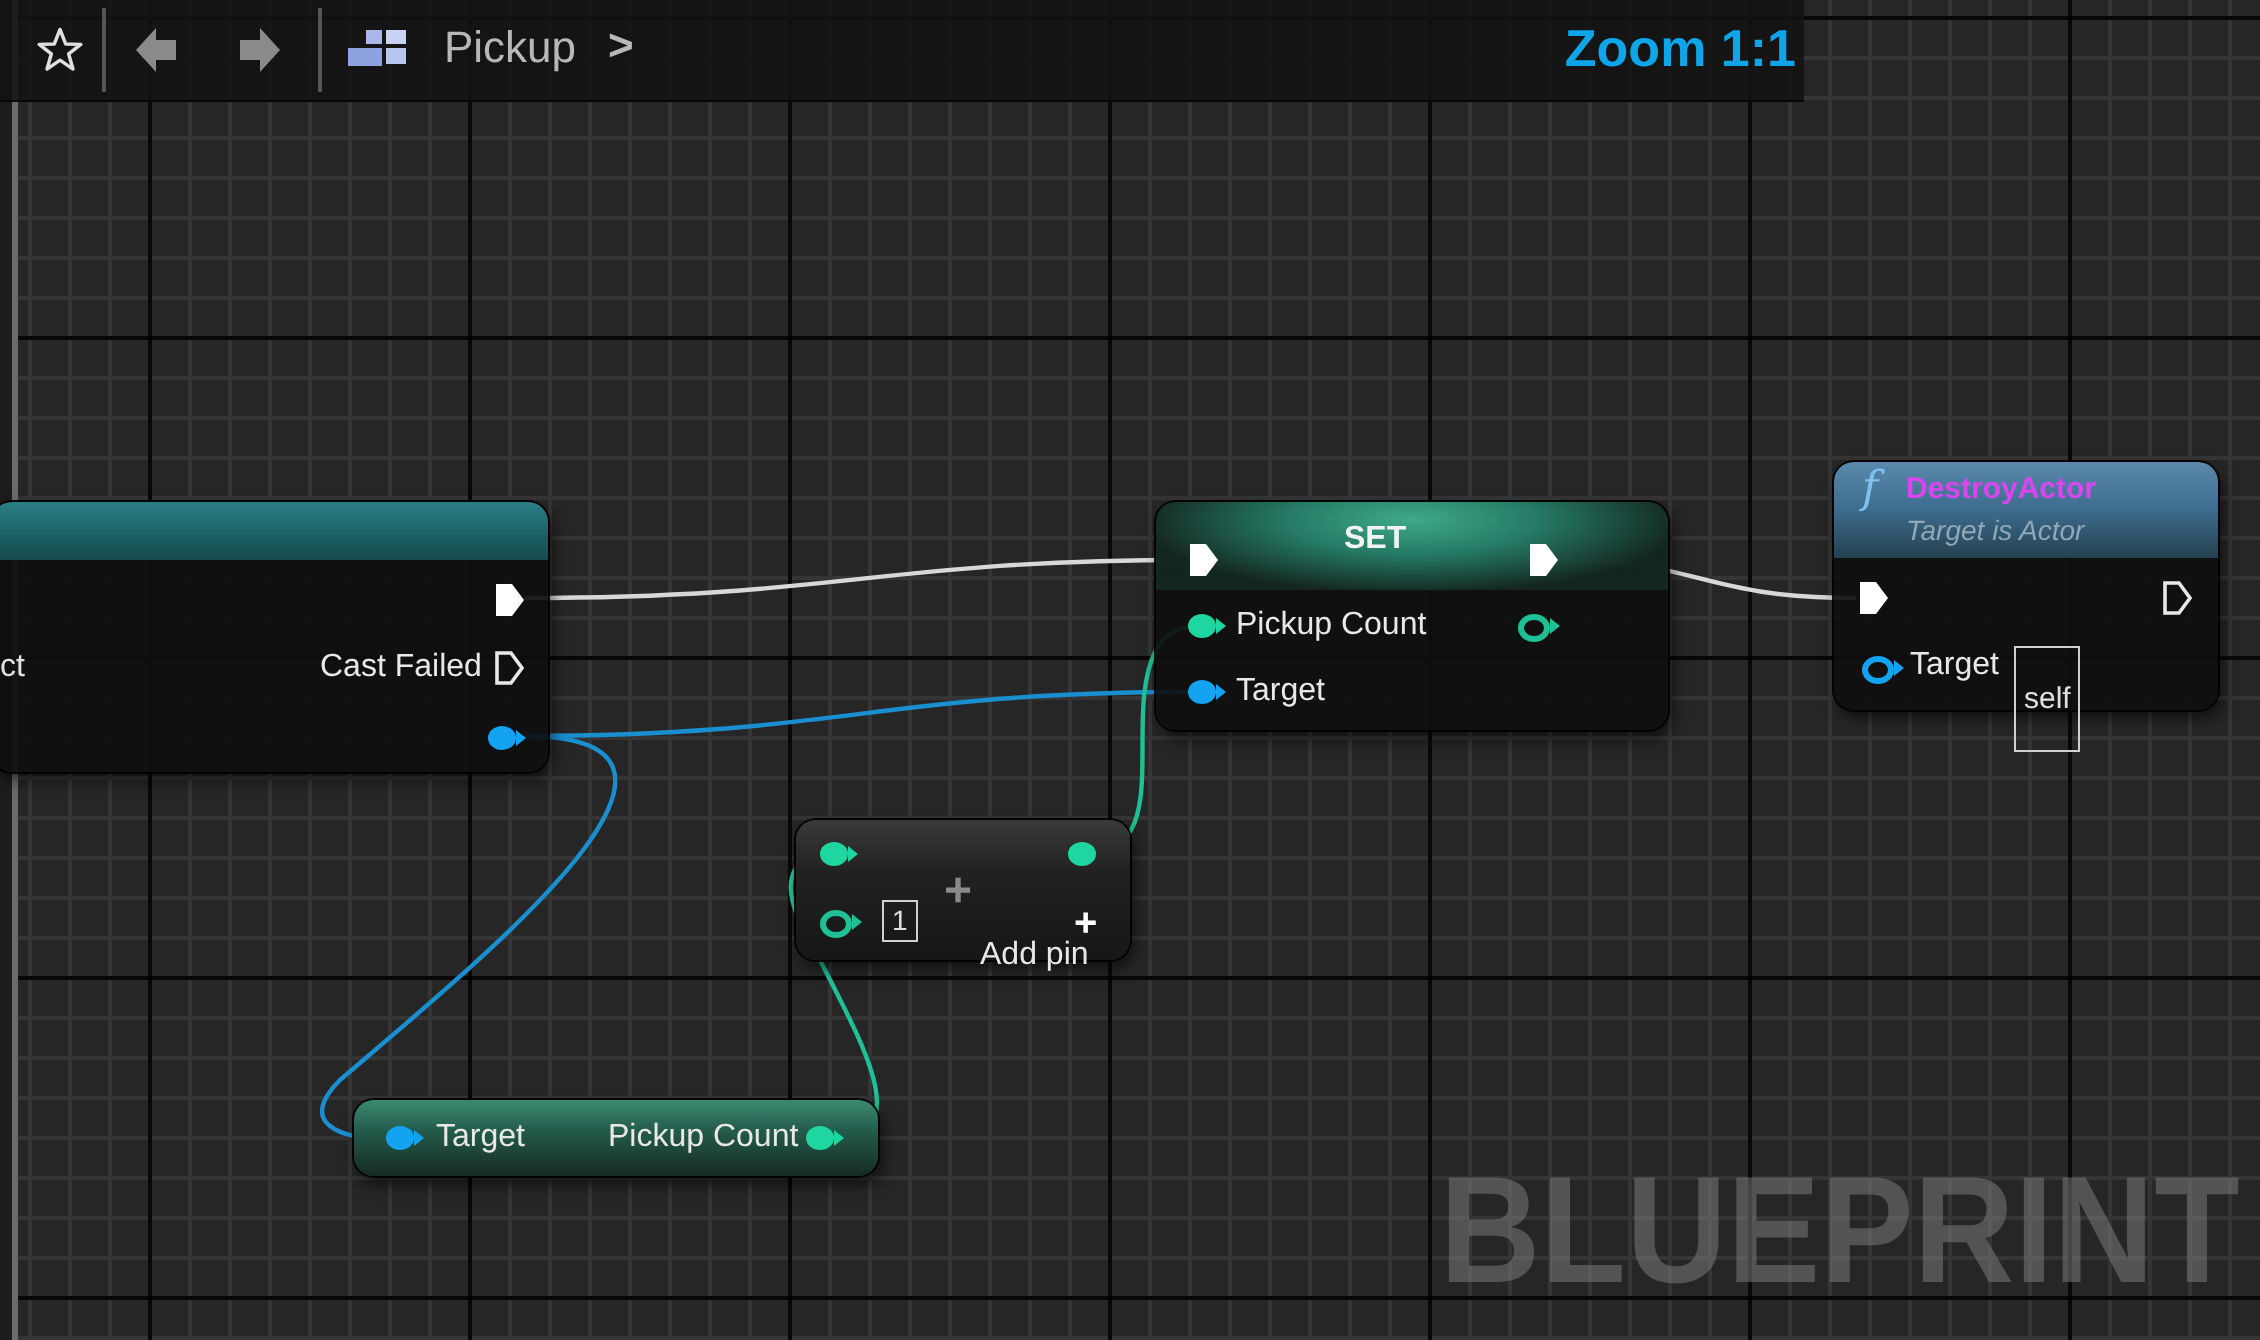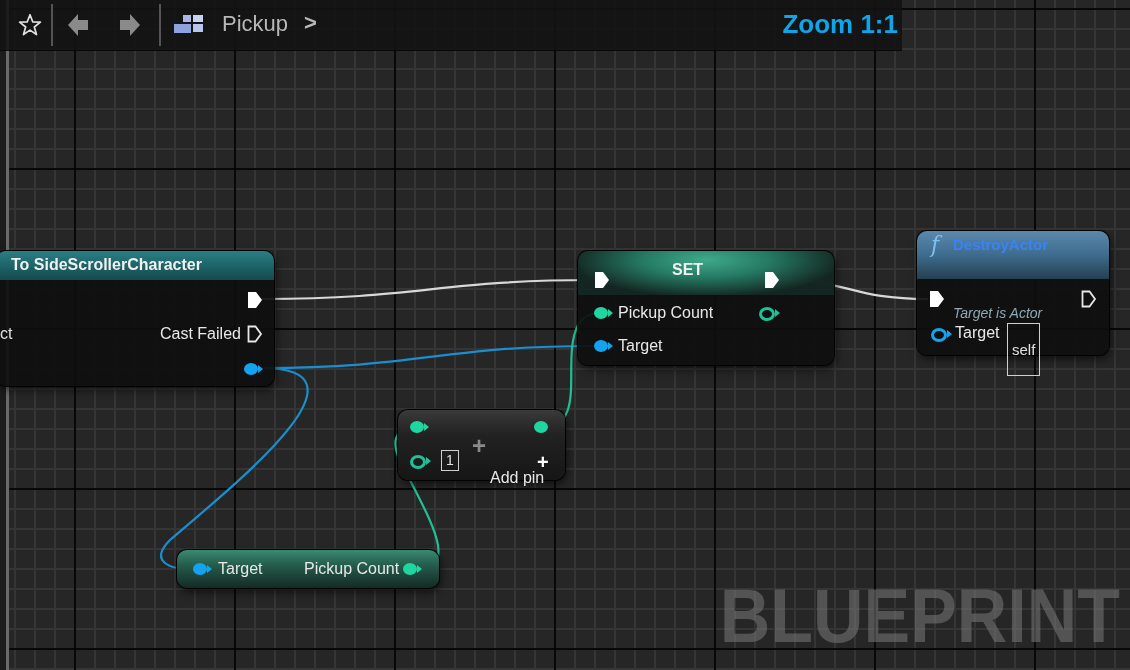--- a/index.html
+++ b/index.html
@@ -124,21 +124,20 @@
       <rect x="21" y="12" width="10" height="8" fill="#b8c6ef"></rect>
     </svg>
   </div>
   <span class="crumb" style="left:222px;">Pickup</span>
   <span class="crumb" style="left:304px;top:10px;font-weight:bold;">&gt;</span>
   <span class="zoom-label">Zoom 1:1</span>
 </div>
 
 <div class="node" style="left:-4px;top:251px;width:278px;height:135px;">
   <div class="node-header" style="height:29px;background:linear-gradient(to bottom,#2a7f84 0%,#1b5f63 60%,#164a4e 100%);"></div>
-  <span class="lbl" style="left:15px;top:5px;font-weight:bold;font-size:16px;color:#f0f0f0;">To SideScrollerCharacter</span>
   <svg class="exec-pin" style="left:251px;top:40px;" viewBox="0 0 16 18">
     <path d="M1 1 L9 1 L15 9 L9 17 L1 17 Z" fill="#ffffff"></path>
   </svg>
   <span class="lbl" style="left:4px;top:74px;color:#e0e0e0;">ct</span>
   <span class="lbl" style="left:164px;top:74px;color:#e8e8e8;">Cast Failed</span>
   <svg class="exec-pin" style="left:251px;top:74px;" viewBox="0 0 16 18">
     <path d="M1.5 1.5 L8.5 1.5 L14 9 L8.5 16.5 L1.5 16.5 Z" fill="none" stroke="#e8e8e8" stroke-width="1.8"></path>
   </svg>
   <div class="pin-data" style="left:248px;top:112px;background:#13a3f0;"></div>
   <div class="pin-tri" style="left:262px;top:114px;border-left:5px solid #13a3f0;"></div>
@@ -159,22 +158,22 @@
   <div class="pin-ring" style="left:181px;top:56px;border-color:#1fc095;"></div>
   <div class="pin-tri" style="left:197px;top:58px;border-left:5px solid #1fc095;"></div>
   <div class="pin-data" style="left:16px;top:89px;background:#13a3f0;"></div>
   <div class="pin-tri" style="left:30px;top:91px;border-left:5px solid #13a3f0;"></div>
   <span class="lbl" style="left:40px;top:86px;">Target</span>
 </div>
 
 <div class="node" style="left:917px;top:231px;width:192px;height:124px;">
   <div class="node-header" style="height:48px;background:linear-gradient(to bottom,#5a89ad 0%,#3e6c8e 50%,#24404f 100%);"></div>
   <span class="lbl" style="left:14px;top:1px;font-style:italic;font-size:22px;font-family:'DejaVu Serif',serif;color:#7fc0f0;">f</span>
-  <span class="lbl" style="left:36px;top:5px;font-weight:bold;font-size:15px;color:#3b82f6;">DestroyActor</span>
-  <span class="lbl" style="left:36px;top:26px;font-style:italic;font-size:14px;color:#8fa8b8;margin-top:48px;">Target is Actor</span>
+  <span class="lbl" style="left:36px;top:5px;font-weight:bold;font-size:15px;color:#d946ef;">DestroyActor</span>
+  <span class="lbl" style="left:36px;top:26px;font-style:italic;font-size:14px;color:#8fa8b8;">Target is Actor</span>
   <svg class="exec-pin" style="left:12px;top:59px;" viewBox="0 0 16 18">
     <path d="M1 1 L9 1 L15 9 L9 17 L1 17 Z" fill="#ffffff"></path>
   </svg>
   <svg class="exec-pin" style="left:164px;top:59px;" viewBox="0 0 16 18">
     <path d="M1.5 1.5 L8.5 1.5 L14 9 L8.5 16.5 L1.5 16.5 Z" fill="none" stroke="#e8e8e8" stroke-width="1.8"></path>
   </svg>
   <div class="pin-ring" style="left:14px;top:97px;border-color:#13a3f0;"></div>
   <div class="pin-tri" style="left:30px;top:99px;border-left:5px solid #13a3f0;"></div>
   <span class="lbl" style="left:38px;top:93px;">Target</span>
   <span class="literal-box" style="left:90px;top:92px;">self</span>

